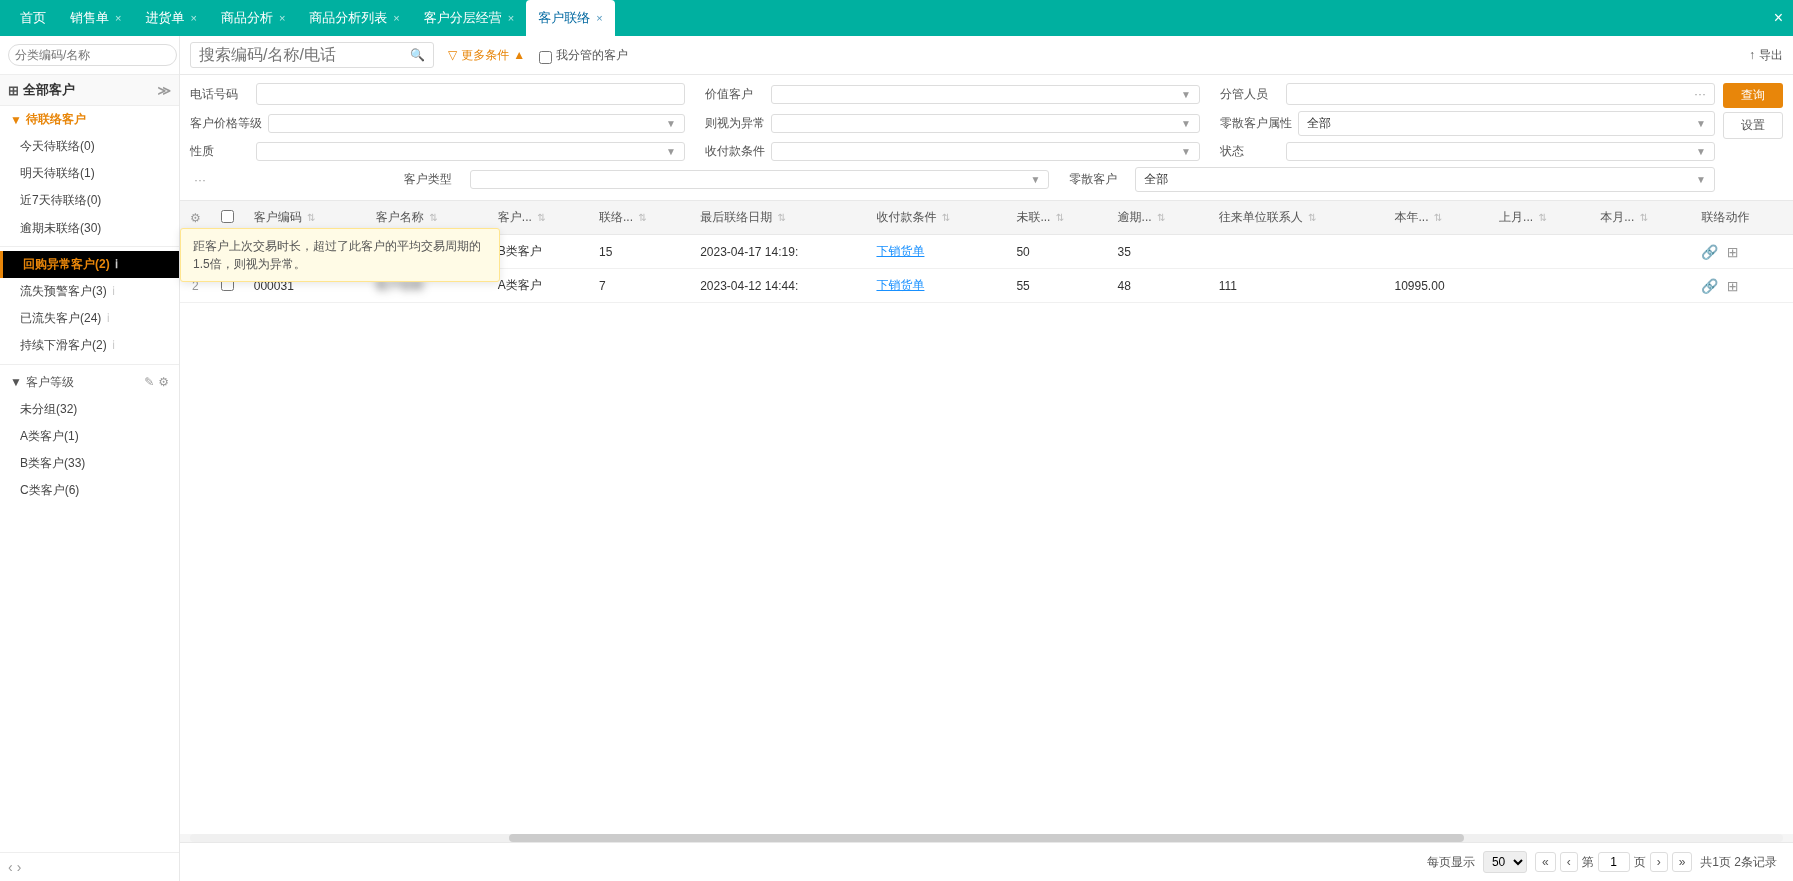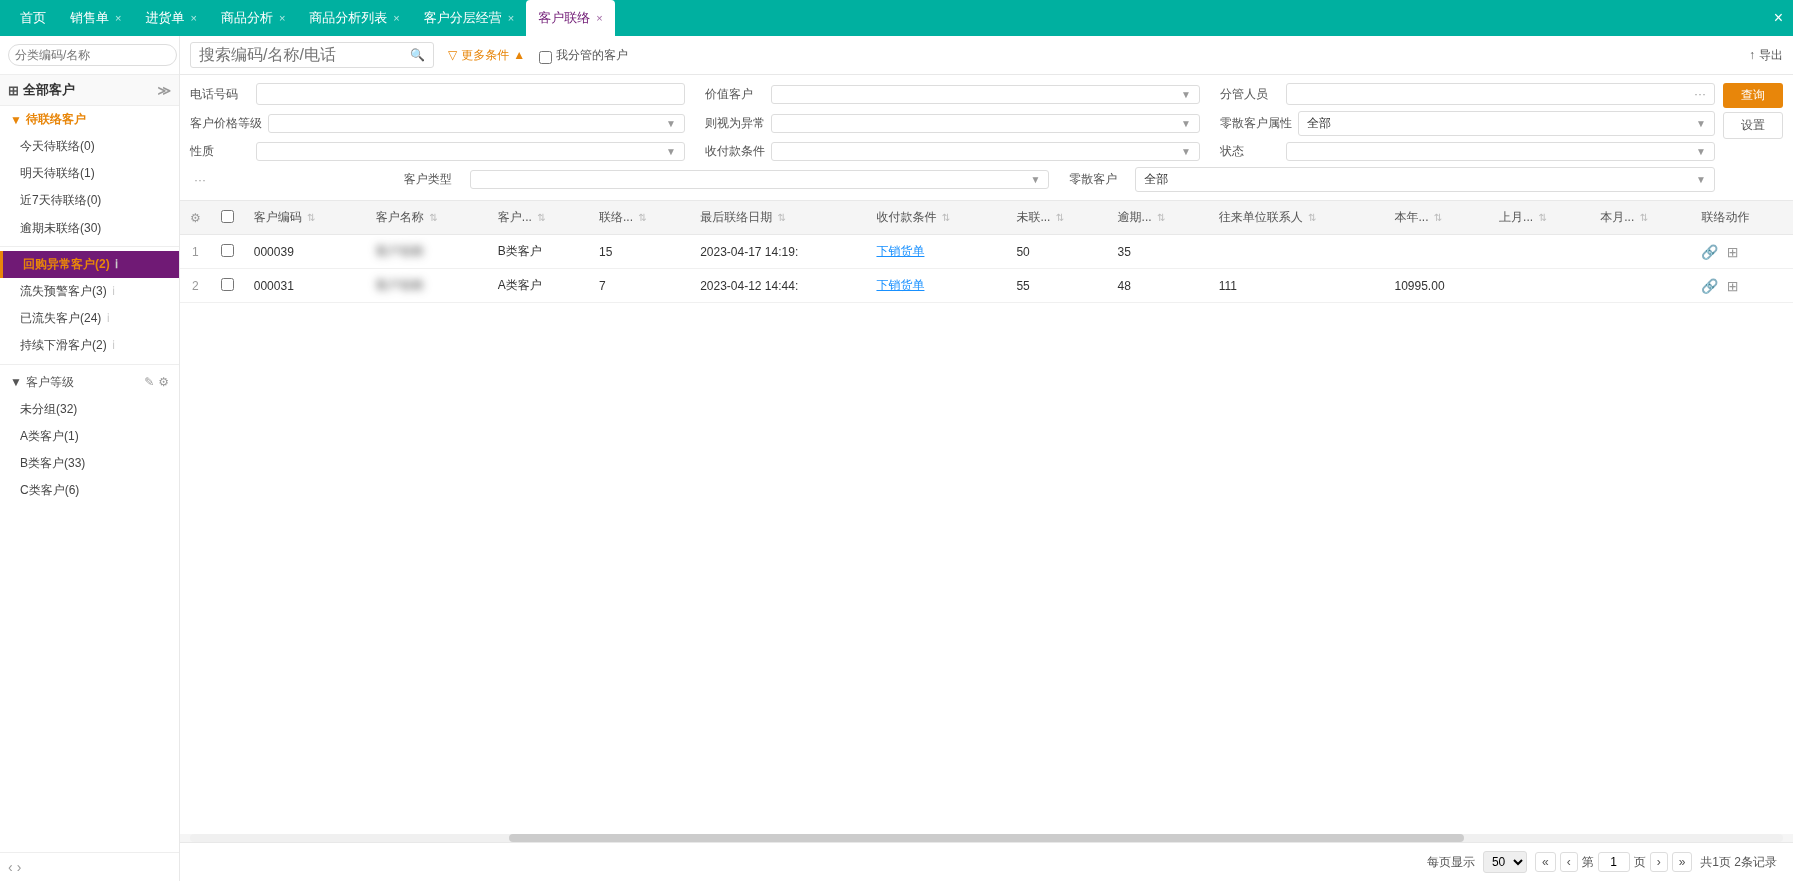--- a/index.html
+++ b/index.html
@@ -7,21 +7,21 @@
 
     
     .top-nav {
       display: flex; align-items: center; background: #00b0a0; height: 36px; padding: 0 8px;
       position: relative;
     }
     .top-nav .nav-item {
       color: #fff; padding: 0 12px; height: 36px; display: flex; align-items: center;
       cursor: pointer; font-size: 13px; white-space: nowrap;
     }
-    .top-nav .nav-item.active { background: #fff; color: #701a75; border-radius: 4px 4px 0 0; }
+    .top-nav .nav-item.active { background: #fff; color: #0369a1; border-radius: 4px 4px 0 0; }
     .top-nav .nav-item .close-x { margin-left: 6px; font-size: 11px; opacity: 0.7; }
     .top-nav .nav-close-all { position: absolute; right: 10px; color: #fff; cursor: pointer; font-size: 16px; }
 
     
     .main-layout { display: flex; height: calc(100vh - 36px); }
 
     
     .sidebar {
       width: 180px; min-width: 180px; background: #fff; border-right: 1px solid #e8e8e8;
       display: flex; flex-direction: column; overflow: hidden;
@@ -43,21 +43,21 @@
     .sidebar-section { padding: 0; }
     .sidebar-group-title {
       display: flex; align-items: center; padding: 5px 10px;
       color: #e8860a; font-size: 12px; cursor: pointer; font-weight: bold;
     }
     .sidebar-group-title .arrow { margin-right: 4px; }
     .sidebar-item {
       padding: 4px 10px 4px 20px; cursor: pointer; color: #444; font-size: 12px;
       line-height: 1.6;
     }
-    .sidebar-item.active { background: #701a75; color: #e8860a; font-weight: bold; border-left: 3px solid #e8860a; }
+    .sidebar-item.active { background: #000000; color: #e8860a; font-weight: bold; border-left: 3px solid #e8860a; }
     .sidebar-divider { height: 1px; background: #eee; margin: 4px 0; }
     .sidebar-group2-title {
       display: flex; align-items: center; padding: 5px 10px;
       color: #555; font-size: 12px; cursor: pointer;
     }
     .sidebar-group2-title .arrow { margin-right: 4px; }
     .sidebar-group2-title .edit-icon { margin-left: auto; color: #999; }
     .tooltip-box {
       position: absolute; left: 180px; top: 228px; z-index: 100;
       background: #fffbe6; border: 1px solid #ffe58f; padding: 8px 12px;
@@ -285,20 +285,21 @@
       <div class="sidebar-item">B类客户(33)</div>
       <div class="sidebar-item">C类客户(6)</div>
 
       <div style="flex:1"></div>
       <div class="sidebar-bottom">
         <span class="bottom-arrow">‹</span>
         <span class="bottom-arrow">›</span>
       </div>
     </div>
 
+    <div class="tooltip-box">距客户上次交易时长，超过了此客户的平均交易周期的1.5倍，则视为异常。</div>
 
     <div class="content-area">
 
       <div class="filter-bar">
         <div class="search-input-wrap">
           <input type="text" placeholder="搜索编码/名称/电话" style="">
           <span class="search-icon">🔍</span>
         </div>
         <div class="filter-btn">
           <span>▽</span>

